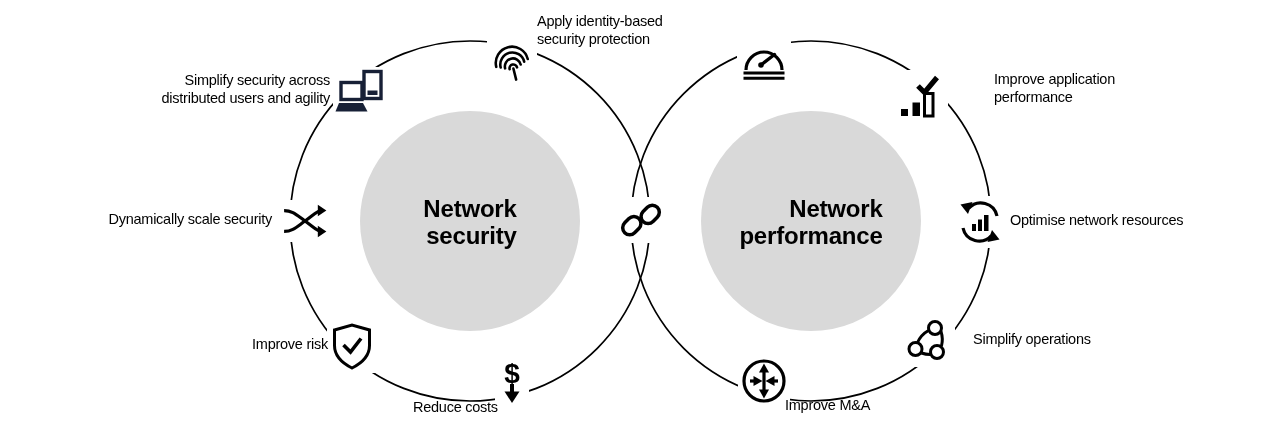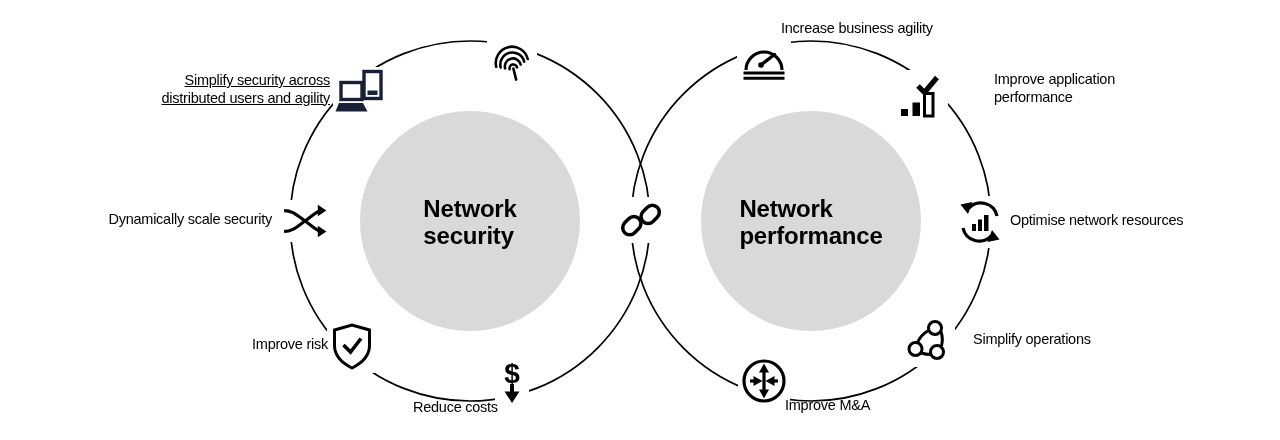--- a/index.html
+++ b/index.html
@@ -18,21 +18,21 @@
     color:var(--icon,#000);
   }
   .plate.devices{color:var(--devices-icon,#172036);}
   .plate svg{display:block;}
   .label{
     position:absolute;font-size:14.5px;line-height:17.5px;
     letter-spacing:-0.25px;color:var(--text,#000);white-space:nowrap;
   }
   .label.right{text-align:right;}
   .circle-title{
-    position:absolute;transform:translate(-50%,-50%);text-align:left;
+    position:absolute;transform:translate(-50%,-50%);text-align:right;
     font-size:24px;font-weight:700;line-height:26.5px;letter-spacing:-0.2px;
     color:var(--text,#000);white-space:nowrap;
   }
 </style>
 </head>
 <body>
 
 <div class="canvas">
 
   <svg class="base" width="1280" height="440" viewBox="0 0 1280 440">
@@ -160,33 +160,36 @@
       <polygon points="23,5.5 18,14.5 28,14.5" fill="currentColor"></polygon>
       <path d="M23 23 V32" stroke="currentColor" stroke-width="3.2"></path>
       <polygon points="23,40.5 18,31.5 28,31.5" fill="currentColor"></polygon>
       <path d="M9 23 H13" stroke="currentColor" stroke-width="3.2"></path>
       <polygon points="21.5,23 12.5,18 12.5,28" fill="currentColor"></polygon>
       <path d="M33 23 H37" stroke="currentColor" stroke-width="3.2"></path>
       <polygon points="24.5,23 33.5,18 33.5,28" fill="currentColor"></polygon>
     </svg>
   </div>
 
-
-  <div class="label right" style="right:950px;top:72px;text-decoration:underline;">
+  <div class="label" style="left:537px;top:13px;">
+    <span>Apply identity-based</span><br>
+    <span>security protection</span>
+  </div>
+
+  <div class="label right" style="right:950px;top:72px;">
     <span>Simplify security across</span><br>
     <span>distributed users and agility</span>
   </div>
 
   <div class="label right" style="right:1008px;top:211px;">Dynamically scale security</div>
 
   <div class="label right" style="right:952px;top:336px;">Improve risk</div>
 
   <div class="label" style="left:413px;top:399px;">Reduce costs</div>
 
-  <div class="label" style="left:781px;top:20px;">Increase business agility</div>
 
   <div class="label" style="left:950px;top:71px;margin-left:44px;">
     <span>Improve application</span><br>
     <span>performance</span>
   </div>
 
   <div class="label" style="left:1010px;top:212px;">Optimise network resources</div>
 
   <div class="label" style="left:957px;top:331px;margin-left:16px;">Simplify operations</div>
 

